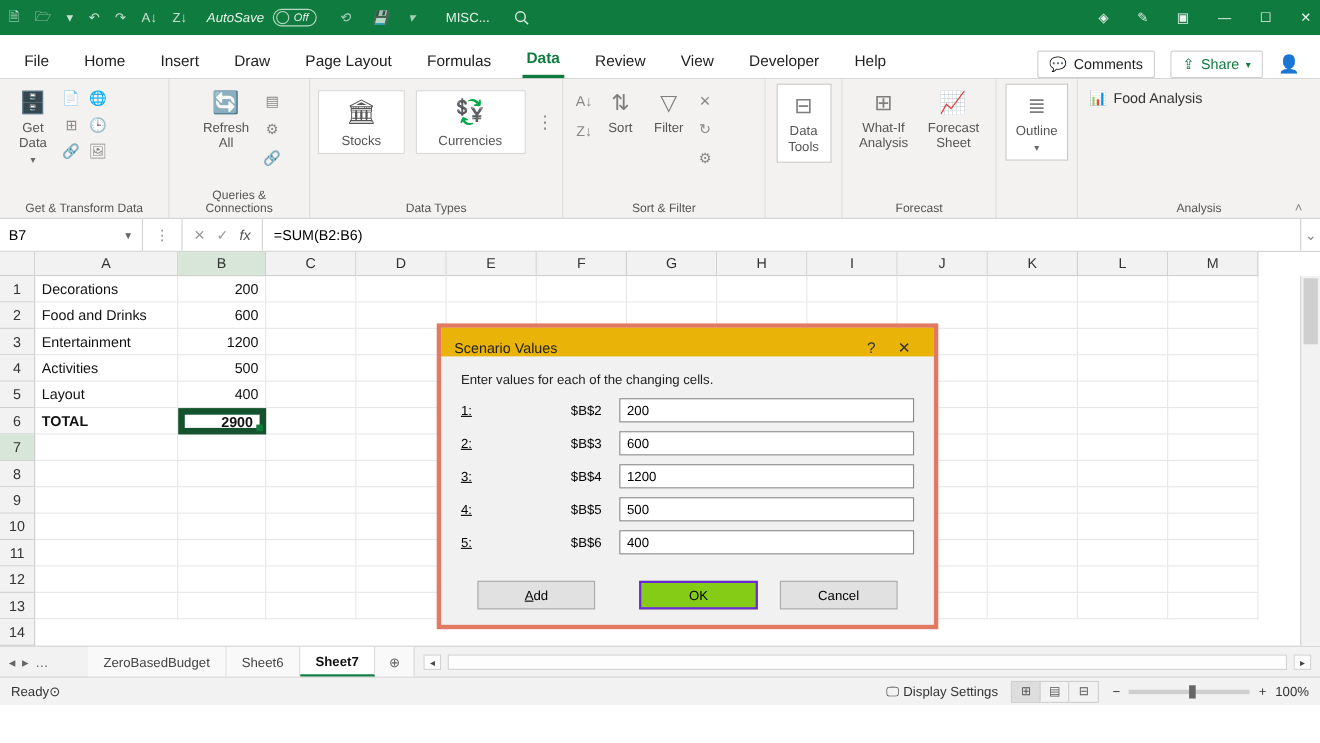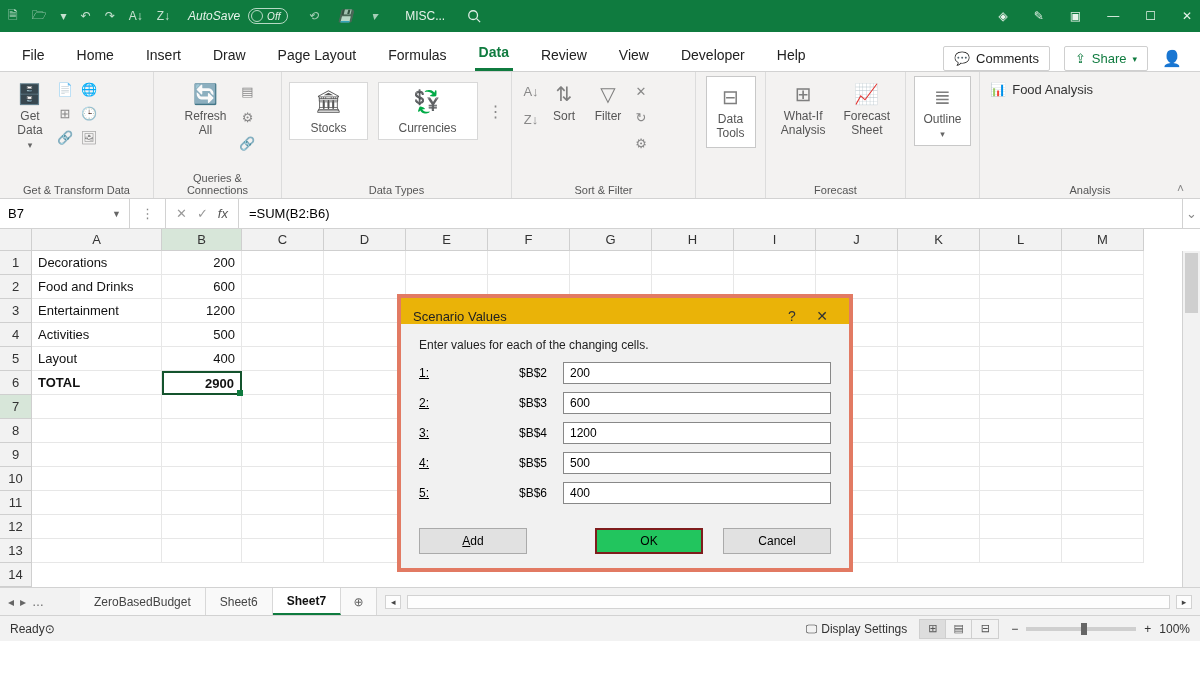--- a/index.html
+++ b/index.html
@@ -58,21 +58,21 @@
 .ch.sel { background:#d7e6d9; }
 .cell { height:24px; border-right:1px solid #e7e7e7; border-bottom:1px solid #e7e7e7; padding:0 6px; display:flex; align-items:center; font-size:13px; color:#111; }
 .cell.a { width:130px; } .cell.b { width:80px; } .cell.std { width:82px; }
 .cell.num { justify-content:flex-end; }
 .cell.bold { font-weight:700; }
 .cell.center { justify-content:center; }
 .gridbody { display:flex; }
 .rowhdrs { display:flex; flex-direction:column; }
 .cellsarea { display:flex; flex-direction:column; }
 .crow { display:flex; }
-.selcell { border:2px solid #14532d; position:relative;padding-left:14px; }
+.selcell { border:6px solid #14532d; position:relative;padding-left:14px; }
 .selcell::after { content:""; position:absolute; right:-3px; bottom:-3px; width:6px; height:6px; background:#0f7b3f; }
 .vsb { position:absolute; right:0; top:22px; bottom:0; width:18px; background:#f2f2f2; border-left:1px solid #d2d2d2; }
 .vsb .thumb { position:absolute; top:2px; left:2px; right:2px; height:60px; background:#cfcfcf; }
 
 
 .sheettabs { height:28px; background:#f2f2f2; border-top:1px solid #d2d2d2; display:flex; align-items:stretch; font-size:12px; }
 .sheettabs .nav { width:80px; display:flex; align-items:center; gap:6px; padding:0 8px; color:#666; }
 .stab { padding:0 14px; display:flex; align-items:center; border-right:1px solid #d8d8d8; color:#444; background:#f9f9f9; }
 .stab.active { background:#fff; border-bottom:2px solid #0f7b3f; font-weight:600; color:#111; }
 .stab.plus { width:36px; justify-content:center; color:#666; }
@@ -96,23 +96,23 @@
 .dialog { width:100%; height:100%; background:#f1f1f1; display:flex; flex-direction:column; font-size:12px; }
 .dialog .dtitle { height:34px; background:#eab308; display:flex; align-items:flex-end; padding:0 12px; font-size:13px; color:#222; }
 .dialog .dtitle .spacer { flex:1; }
 .dialog .dtitle .dico { width:30px; text-align:center; color:#333; font-size:14px; }
 .dialog .dbody { padding:14px 18px 10px; flex:1; }
 .dialog .dbody .instr { margin-bottom:10px; color:#222; }
 .drow { display:flex; align-items:center; gap:10px; margin-bottom:8px; }
 .drow .n { width:14px; text-decoration:underline; }
 .drow .ref { width:110px; text-align:right; padding-right:6px; }
 .drow input { flex:1; height:22px; border:1px solid #888; padding:0 6px; font-size:12px; background:#fff; }
-.dbtns { display:flex; gap:20px; padding:6px 18px 14px; }
+.dbtns { display:flex; gap:20px; padding:6px 33px 14px; }
 .dbtn { width:108px; height:26px; background:#e1e1e1; border:1px solid #aaa; display:flex; align-items:center; justify-content:center; cursor:pointer; }
-.dbtn.ok { border:2px solid #7f1d1d; background:#22c55e; }
+.dbtn.ok { border:2px solid #6d28d9; background:#84cc16; }
 .dbtn .u { text-decoration:underline; }
 
 svg { display:block; }
 </style>
 </head>
 <body>
 
 <div class="tbar">
   <div class="ql">
     <span>🗎</span>

